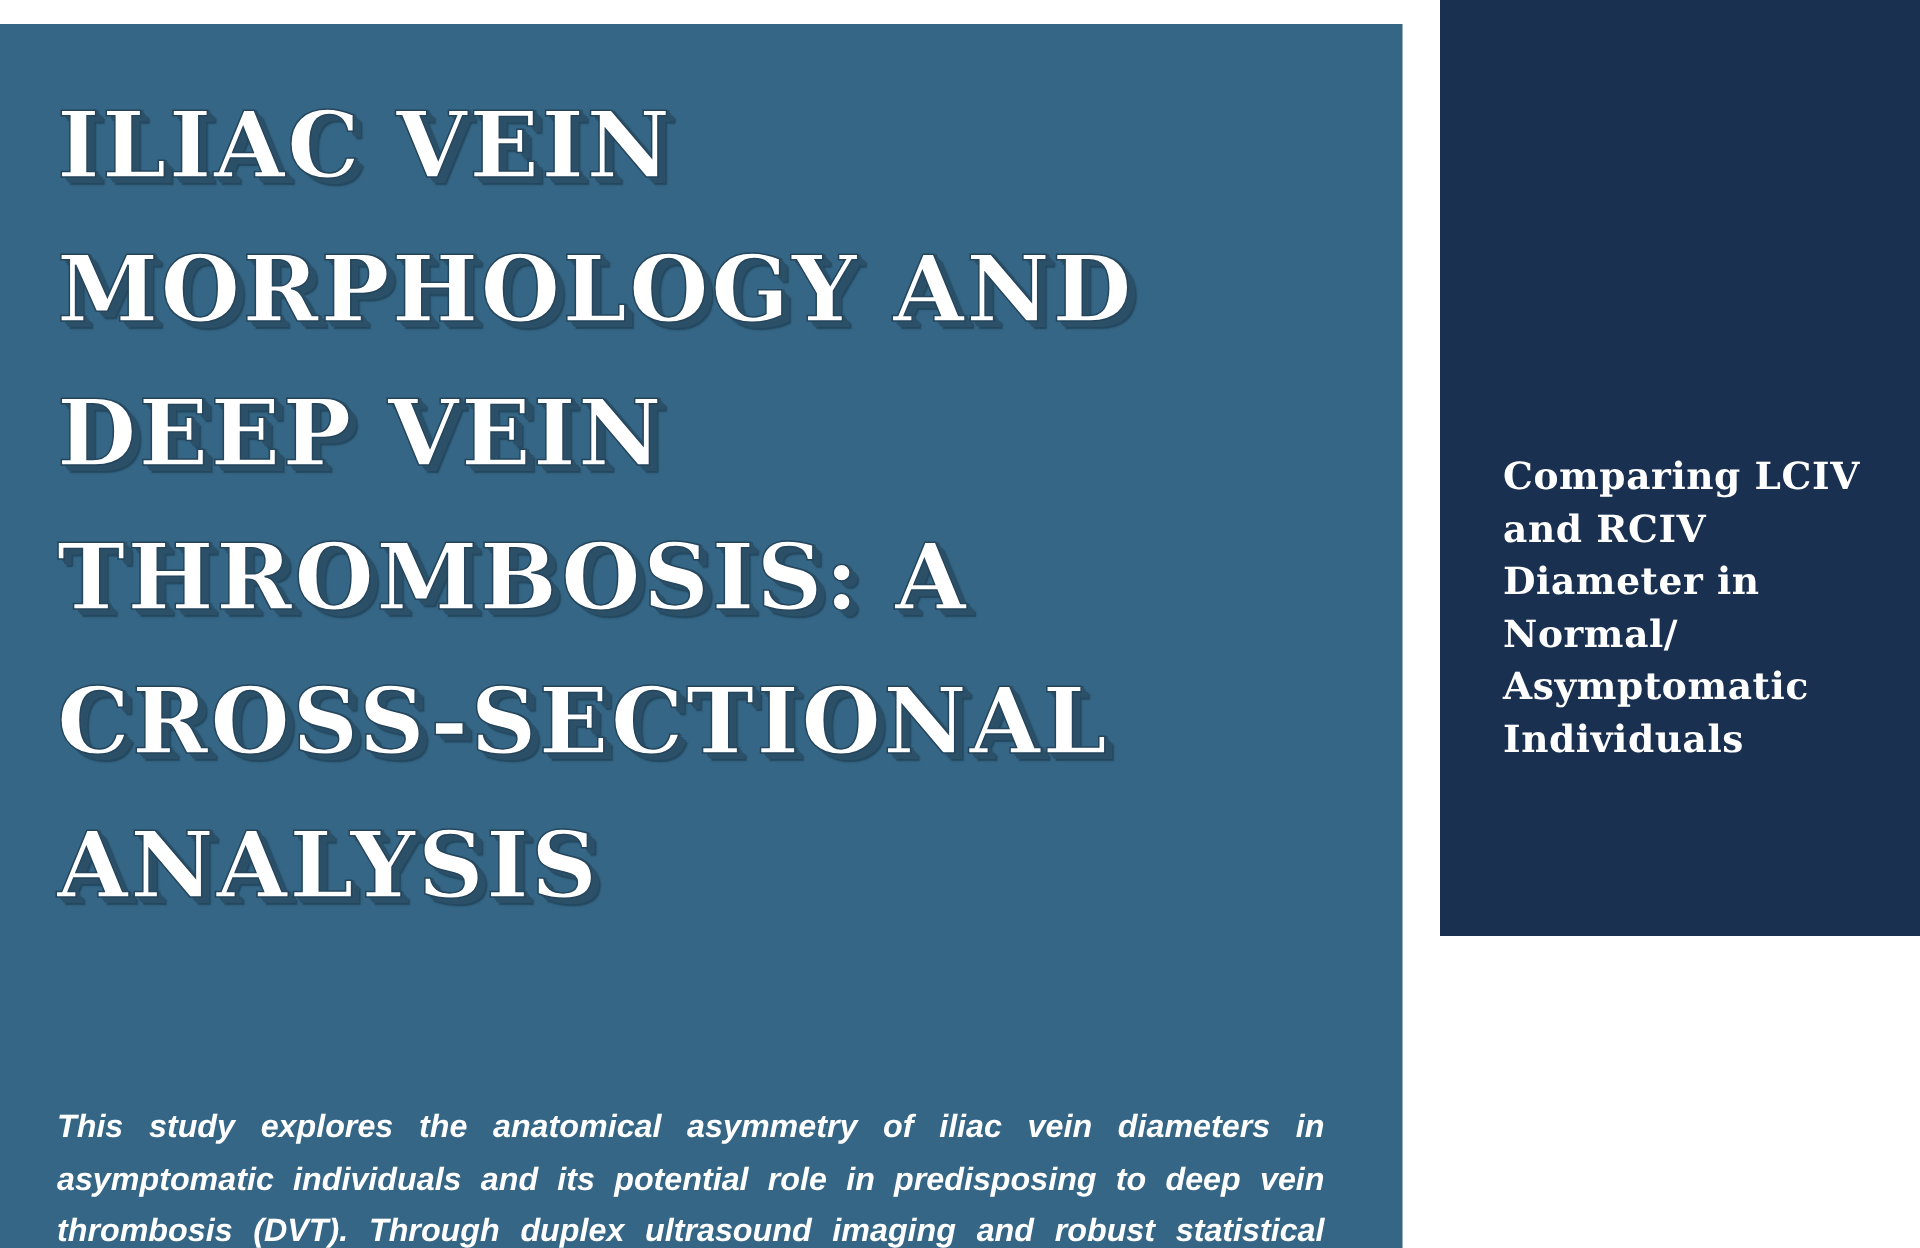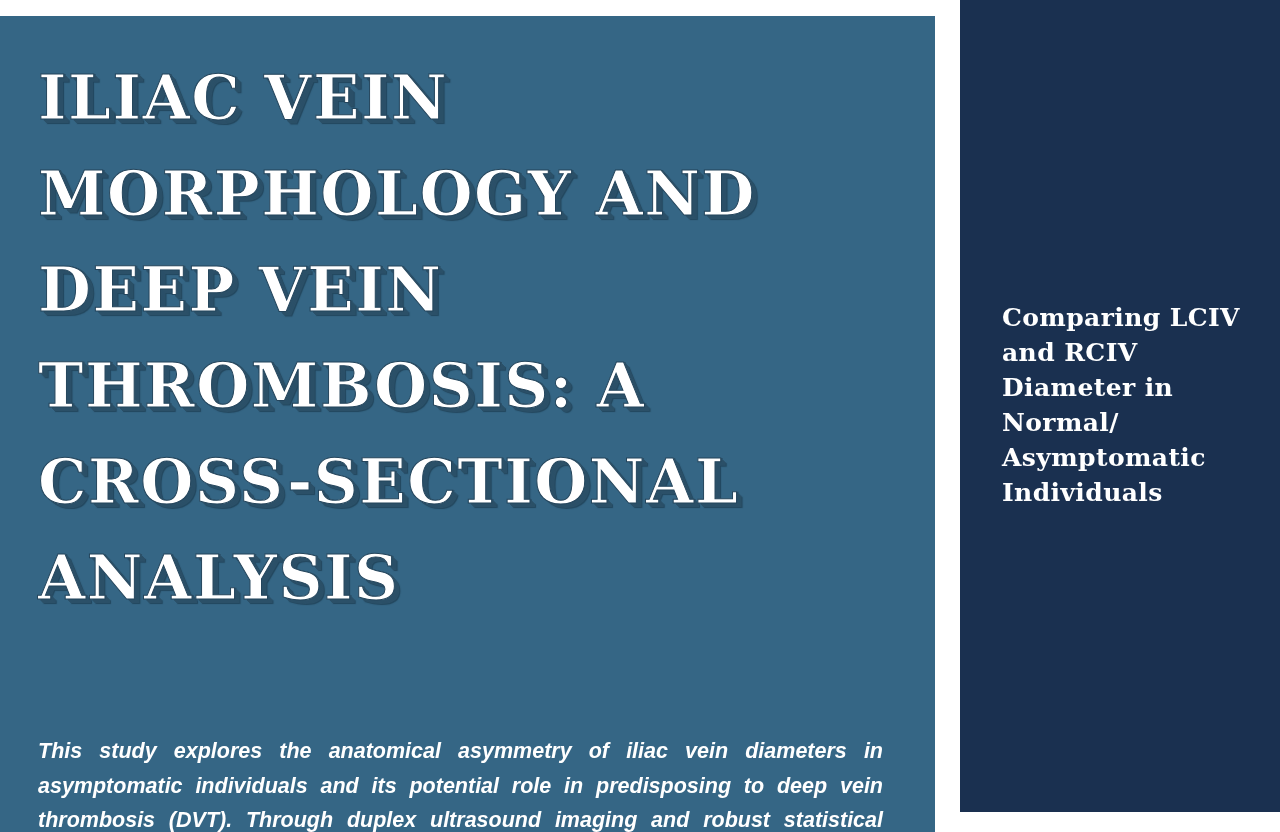--- a/index.html
+++ b/index.html
@@ -39,21 +39,21 @@
   .gap {
     width: 25px;
     height: 832px;
     background: #ffffff;
   }
 
   
   .right-panel {
     position: relative;
     width: 320px;
-    height: 812px;
+    height: 624px;
     background: #1a3050;
     box-sizing: border-box;
     padding: 300px 30px 0 42px;
     overflow: hidden;
   }
 
   .poster-title {
     font-family: "DejaVu Serif", serif;
     font-weight: bold;
     font-size: 61px;

